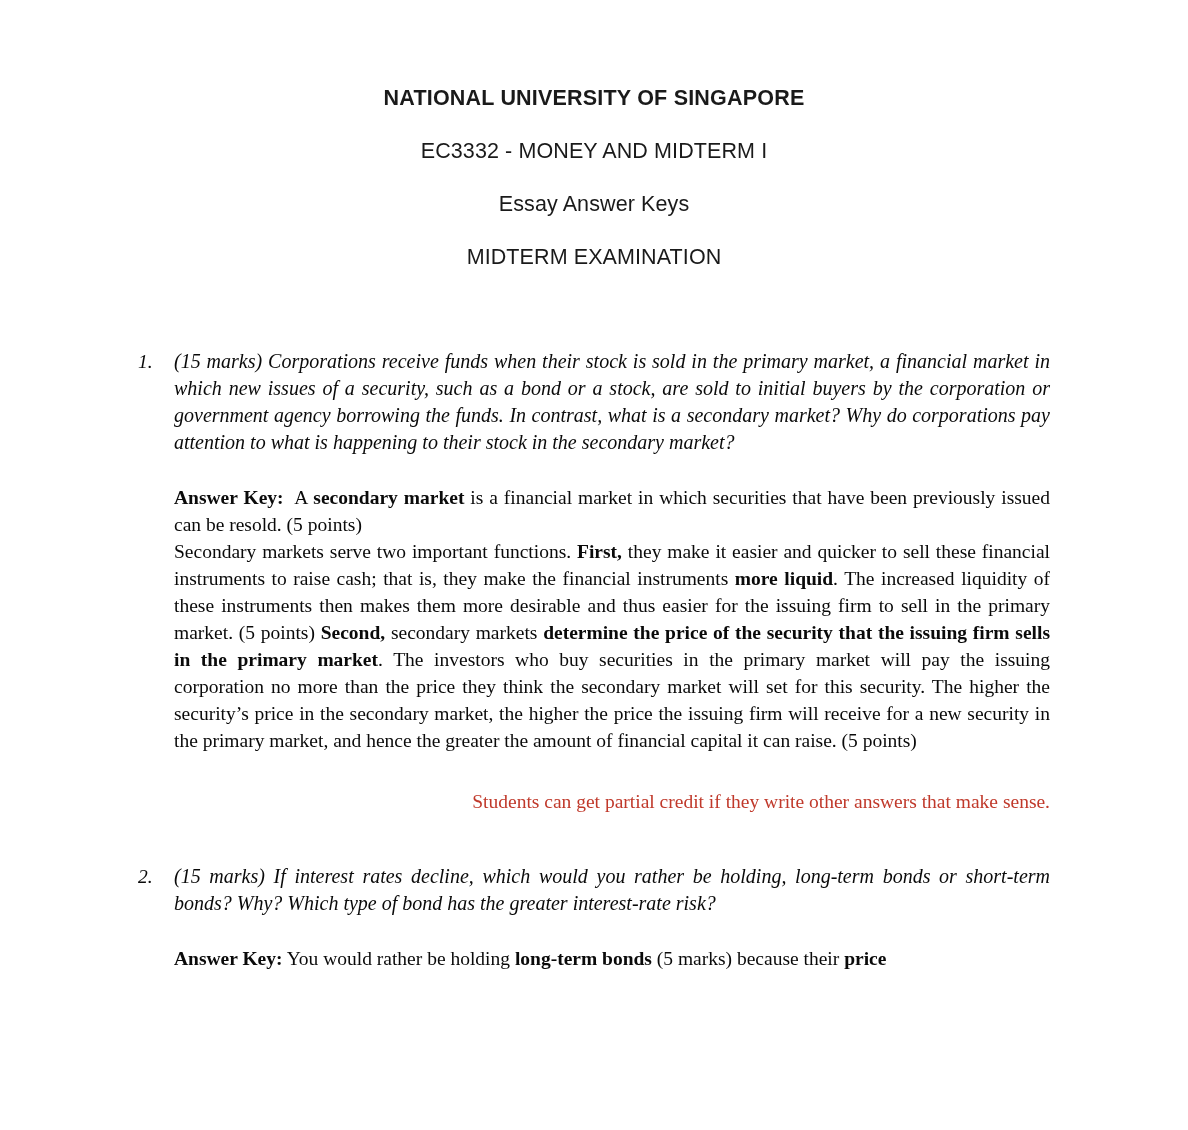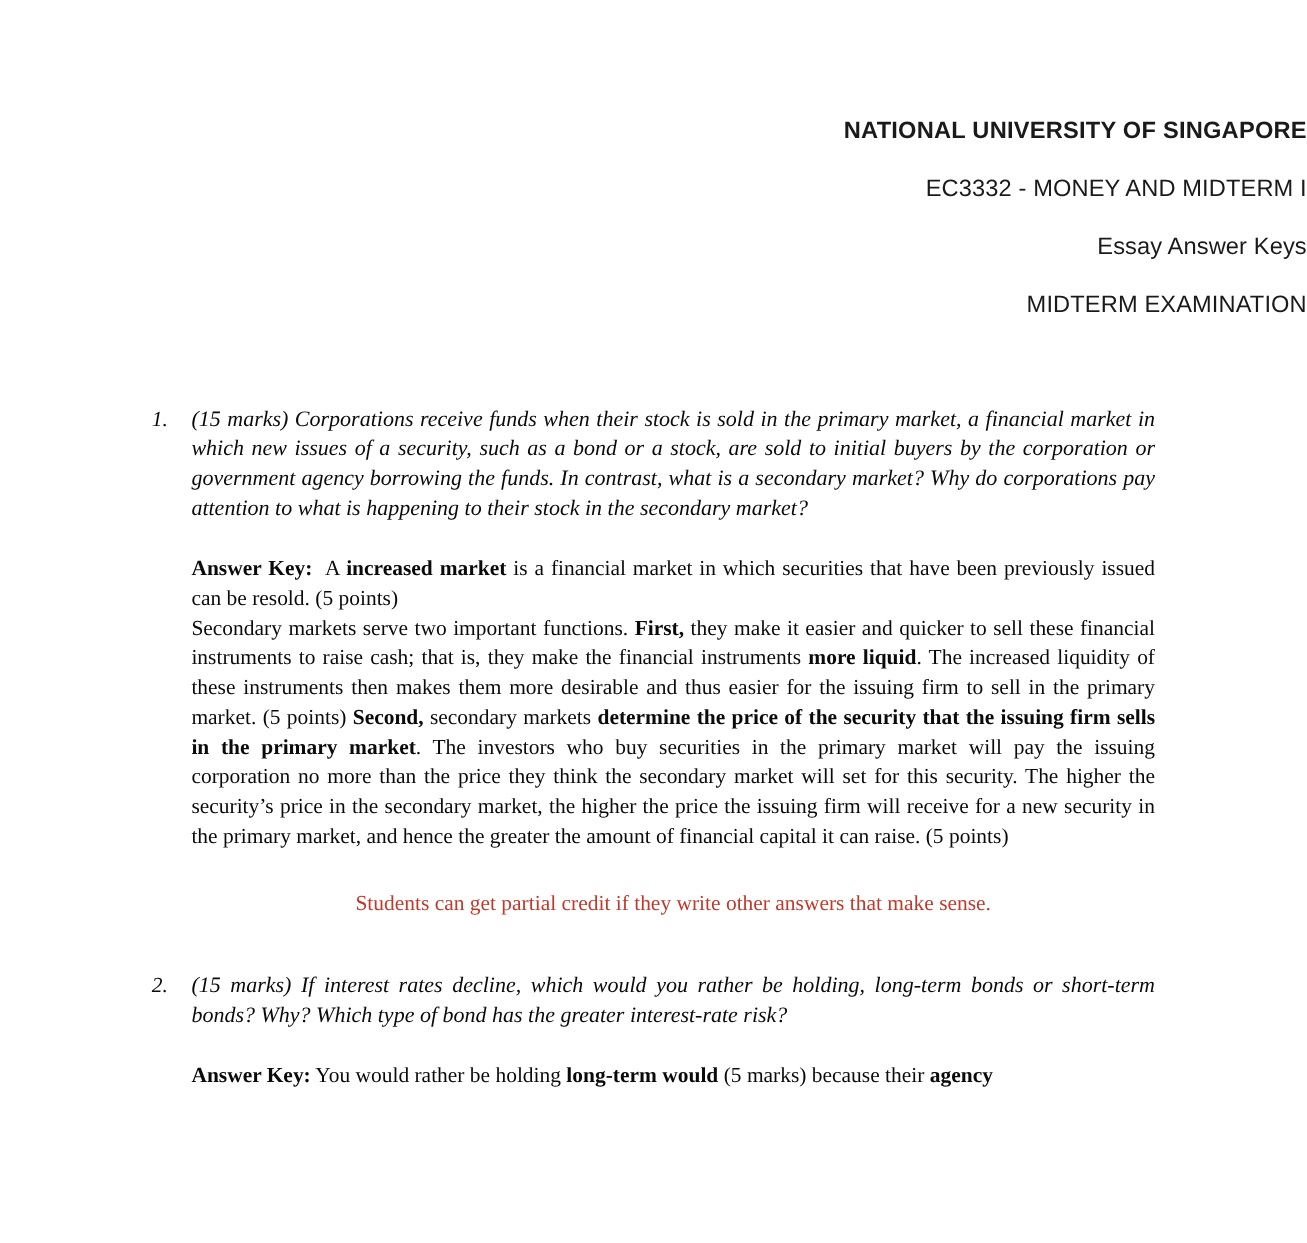--- a/index.html
+++ b/index.html
@@ -20,22 +20,22 @@
     position: relative;
     width: 1188px;
     height: 1130px;
     box-sizing: border-box;
     padding: 0;
     background: #ffffff;
   }
 
   
   .title-block {
-    padding-top: 92px;
-    text-align: right;
+    padding-top: 72px;
+    text-align: center;
   }
   .title-line {
     font-family: "Liberation Sans", "DejaVu Sans", sans-serif;
     font-size: 21.5px;
     line-height: 53px;
     letter-spacing: 0.1px;
     color: #1a1a1a;
     white-space: nowrap;
   }
   .title-line.strong {
@@ -89,21 +89,21 @@
   }
 
   .gap-answer { height: 28px; }
   .gap-note   { height: 34px; }
   .gap-next-q { height: 48px; }
 
   .note-red {
     font-size: 19.5px;
     line-height: 27px;
     color: #c0392b;
-    text-align: center;
+    text-align: right;
   }
 
   .clipped-line {
     overflow: hidden;
   }
 </style>
 </head>
 <body>
 
 <div class="page">
@@ -119,36 +119,36 @@
 
     <div class="qitem">
       <div class="qnum">1.</div>
       <div class="qtext">(15 marks) Corporations receive funds when their stock is sold in the primary market, a financial market in which new issues of a security, such as a bond or a stock, are sold to initial buyers by the corporation or government agency borrowing the funds. In contrast, what is a secondary market? Why do corporations pay attention to what is happening to their stock in the secondary market?</div>
     </div>
 
     <div class="gap-answer"></div>
 
     <div class="answer-body">
 
-      <p class="para"><b>Answer Key:</b>&nbsp; <span>A</span> <b>increased market</b> <span>is a financial market in which securities that have been previously issued can be resold. (5 points)</span></p>
+      <p class="para"><b>Answer Key:</b>&nbsp; <span>A</span> <b>secondary market</b> <span>is a financial market in which securities that have been previously issued can be resold. (5 points)</span></p>
 
       <p class="para"><span>Secondary markets serve two important functions.</span> <b>First,</b> <span>they make it easier and quicker to sell these financial instruments to raise cash; that is, they make the financial instruments</span> <b>more liquid</b><span>. The increased liquidity of these instruments then makes them more desirable and thus easier for the issuing firm to sell in the primary market. (5 points)</span> <b>Second,</b> <span>secondary markets</span> <b>determine the price of the security that the issuing firm sells in the primary market</b><span>. The investors who buy securities in the primary market will pay the issuing corporation no more than the price they think the secondary market will set for this security. The higher the security’s price in the secondary market, the higher the price the issuing firm will receive for a new security in the primary market, and hence the greater the amount of financial capital it can raise. (5 points)</span></p>
 
       <div class="gap-note"></div>
 
       <div class="note-red">Students can get partial credit if they write other answers that make sense.</div>
     </div>
 
     <div class="gap-next-q"></div>
 
     <div class="qitem">
       <div class="qnum">2.</div>
       <div class="qtext">(15 marks) If interest rates decline, which would you rather be holding, long-term bonds or short-term bonds? Why? Which type of bond has the greater interest-rate risk?</div>
     </div>
 
     <div class="gap-answer"></div>
 
     <div class="answer-body clipped-line">
-      <p class="para"><b>Answer Key:</b> <span>You would rather be holding</span> <b>long-term would</b> <span>(5 marks) because their</span> <b>agency</b></p>
+      <p class="para"><b>Answer Key:</b> <span>You would rather be holding</span> <b>long-term bonds</b> <span>(5 marks) because their</span> <b>price</b></p>
     </div>
 
   </div>
 </div>
 
 </body></html>

